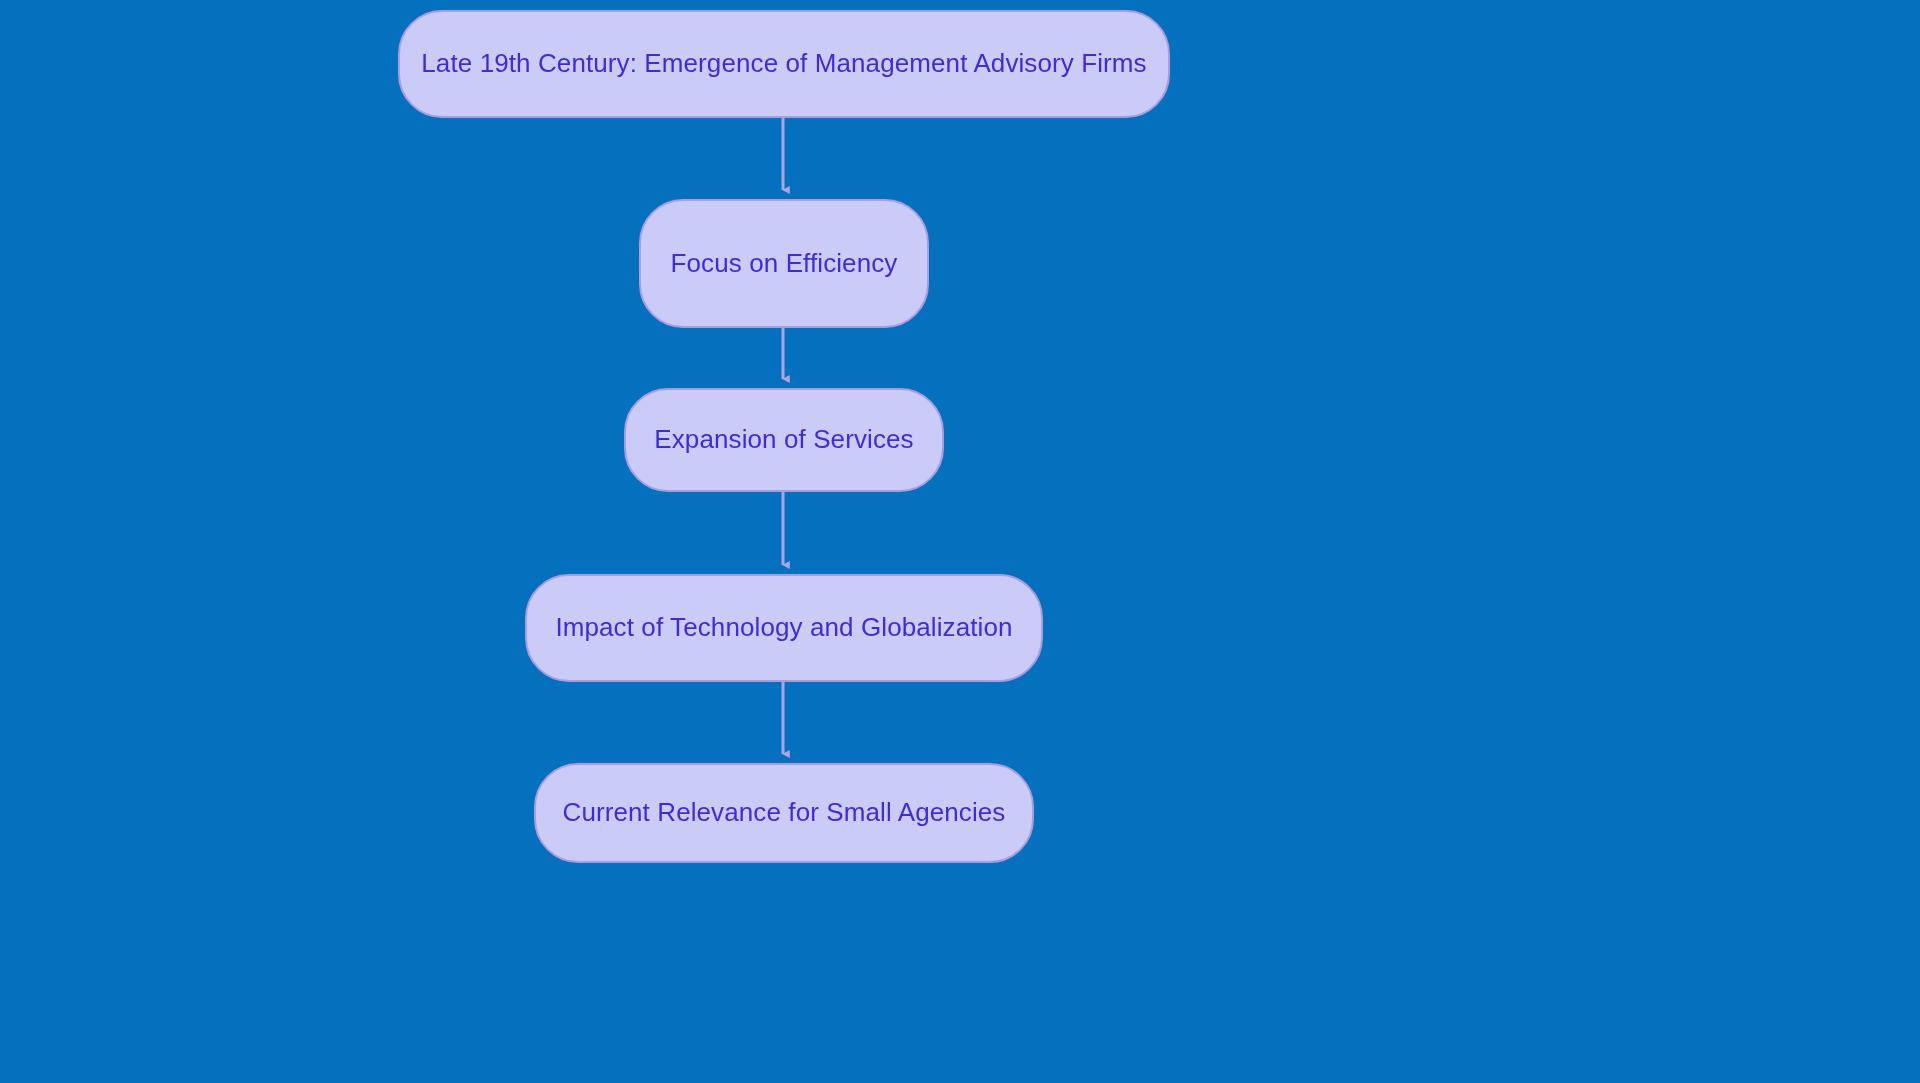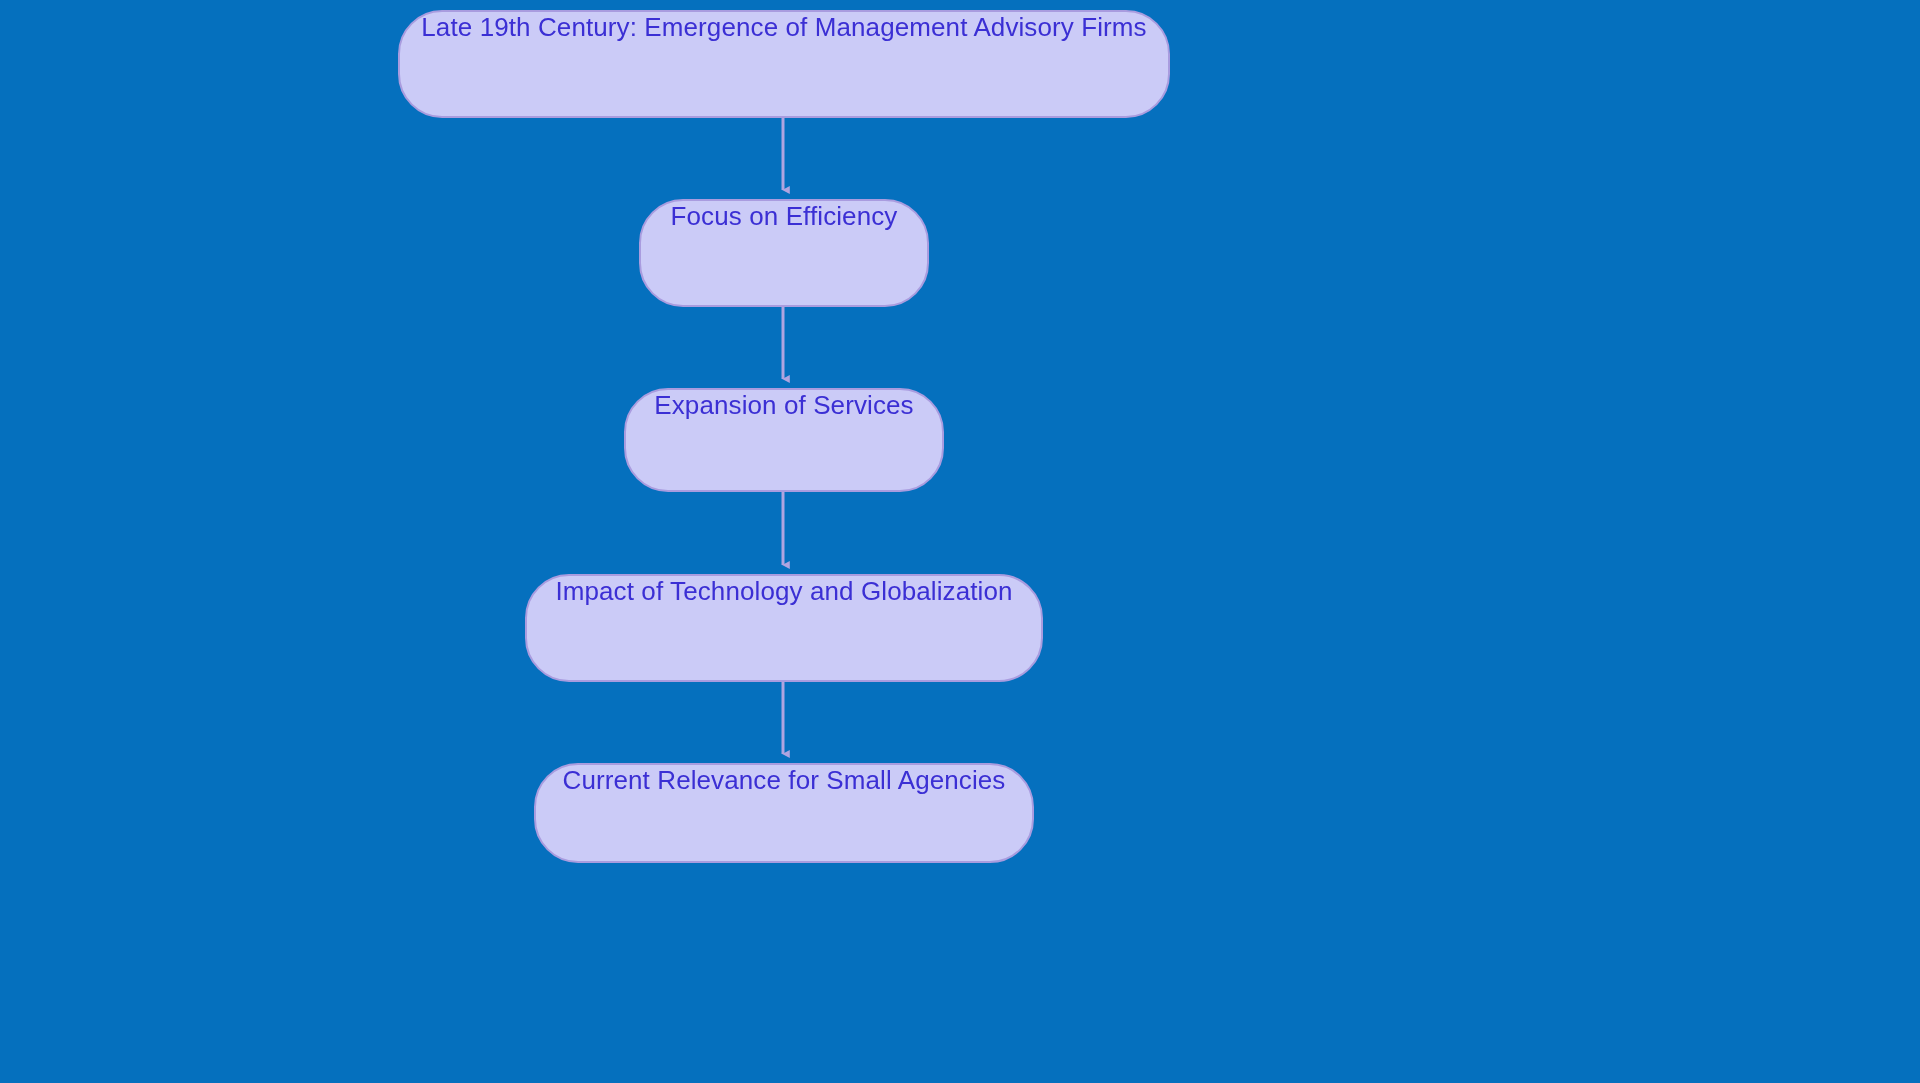--- a/index.html
+++ b/index.html
@@ -43,41 +43,41 @@
     z-index: 2;
   }
 
   .flow-node {
     position: absolute;
     box-sizing: border-box;
     background: #cbcbf7;
     border: 2px solid #a99cdf;
     border-radius: 44px;
     display: flex;
-    align-items: flex-start;
+    align-items: center;
     justify-content: center;
     text-align: center;
     cursor: pointer;
   }
 
   .flow-node-label {
     color: #3b2fd4;
     font-family: "Liberation Sans", "DejaVu Sans", sans-serif;
     font-size: 26px;
     font-weight: 400;
     line-height: 1.2;
     letter-spacing: 0.1px;
     white-space: nowrap;
     padding: 0 26px;
     user-select: none;
   }
 
   
   #node-1 { left: 398px;  top: 10px;  width: 772px; height: 108px; }
-  #node-2 { left: 639px;  top: 199px; width: 290px; height: 108px; }
+  #node-2 { left: 639px;  top: 199px; width: 290px; height: 129px; }
   #node-3 { left: 624px;  top: 388px; width: 320px; height: 104px; }
   #node-4 { left: 525px;  top: 574px; width: 518px; height: 108px; }
   #node-5 { left: 534px;  top: 763px; width: 500px; height: 100px; }
 </style>
 </head>
 <body>
 
 <div id="diagram-canvas">
 
   <svg id="connector-layer" viewBox="0 0 1920 1083" width="1920" height="1083" xmlns="http://www.w3.org/2000/svg">

